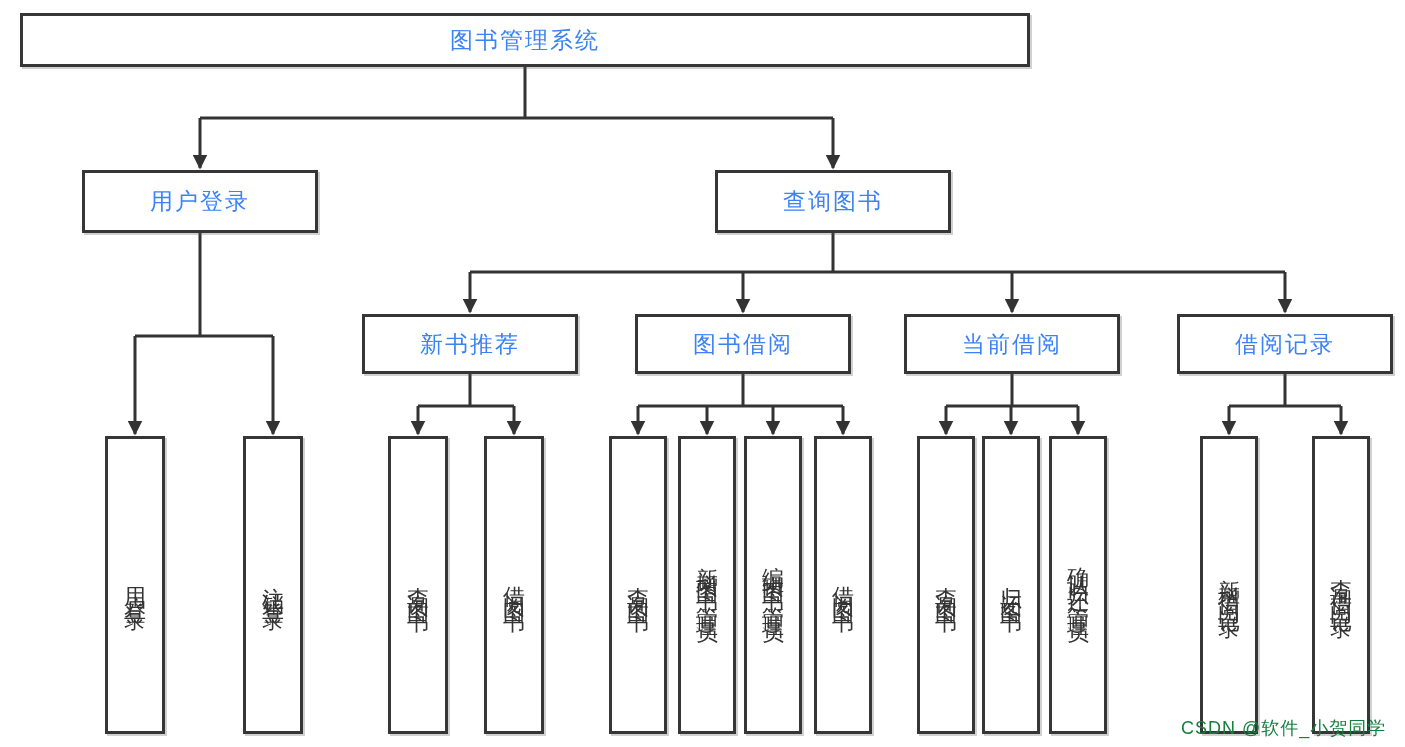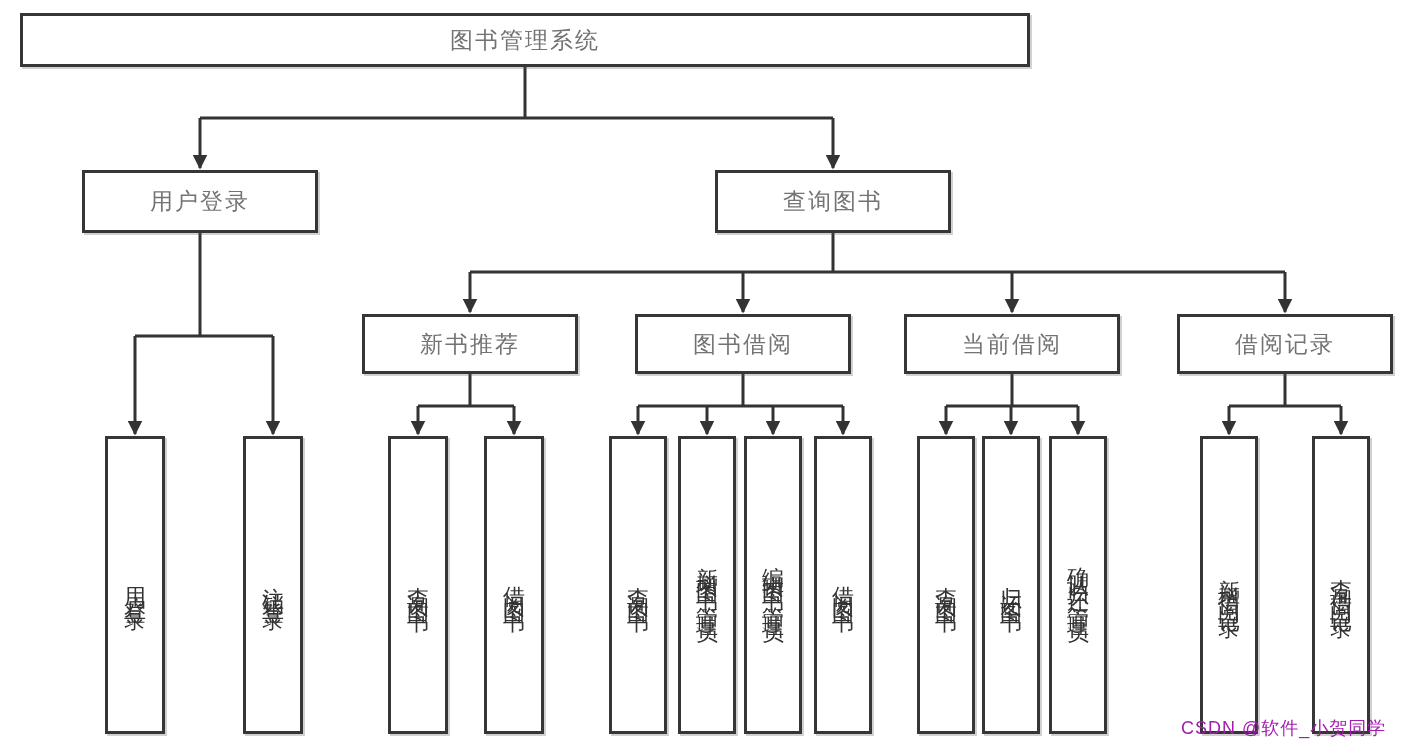--- a/index.html
+++ b/index.html
@@ -6,28 +6,28 @@
   .stage{
     position:relative;width:1405px;height:747px;background:#ffffff;
     font-family:"Liberation Sans","DejaVu Sans",sans-serif;overflow:hidden;
   }
   svg.wires{position:absolute;left:0;top:0;z-index:1;}
   .node{
     position:absolute;background:#ffffff;border:3px solid #363636;
     box-sizing:border-box;display:flex;align-items:center;justify-content:center;
     box-shadow:2px 2px 0 rgba(90,90,90,.28);z-index:2;
   }
-  .hl{font-size:23px;color:#737373;letter-spacing:2px;white-space:nowrap;}
+  .hl{font-size:23px;color:#3b82f6;letter-spacing:2px;white-space:nowrap;}
   .vl{
     writing-mode:vertical-rl;text-orientation:mixed;
     font-size:22px;color:#333333;letter-spacing:8px;line-height:1;
   }
   .watermark{
     position:absolute;left:1181px;top:716px;z-index:3;
-    font-size:18px;color:#a21caf;letter-spacing:1px;white-space:nowrap;
+    font-size:18px;color:#15803d;letter-spacing:1px;white-space:nowrap;
   }
 </style>
 </head>
 <body>
 
 <div class="stage">
 
   <svg class="wires" width="1405" height="747" viewBox="0 0 1405 747">
     <defs>
       <marker id="arw" viewBox="0 0 10 10" refX="9" refY="5" markerWidth="5" markerHeight="5" orient="auto-start-reverse">

